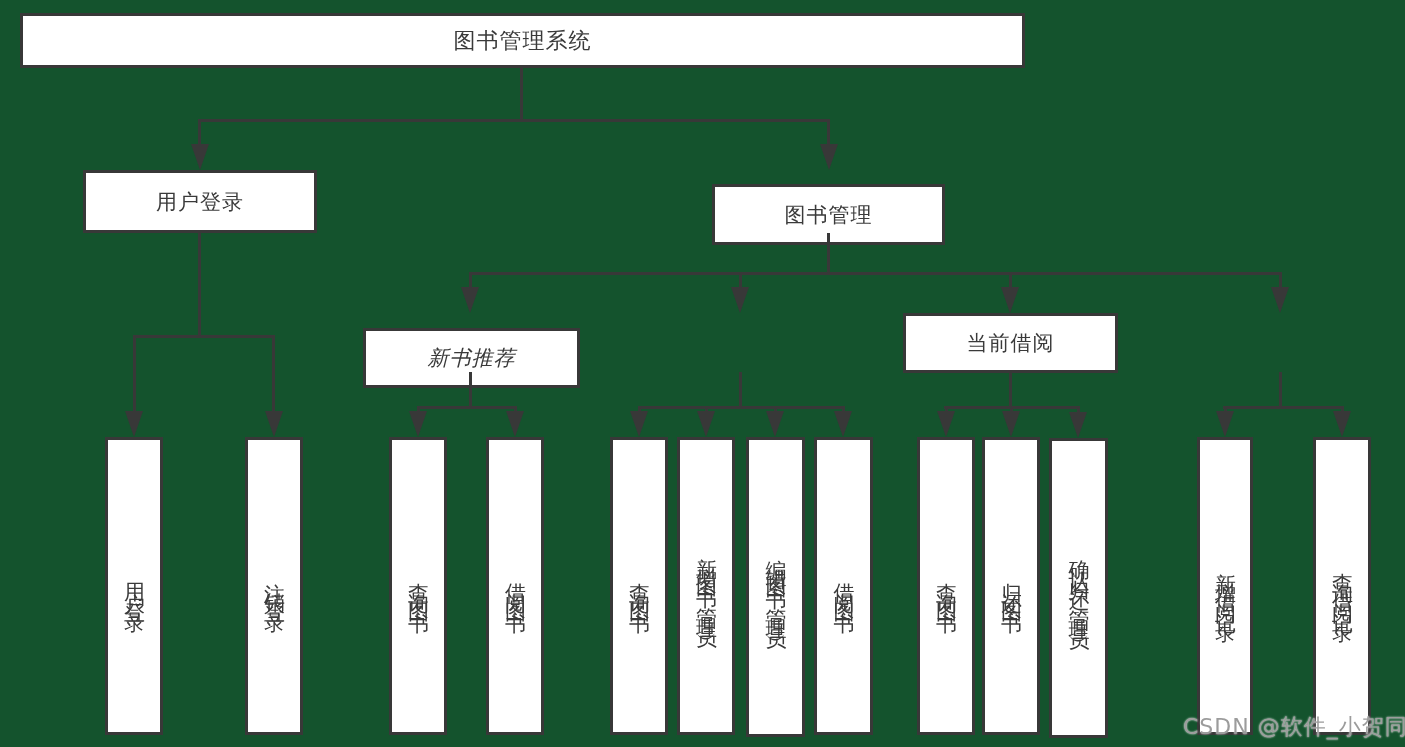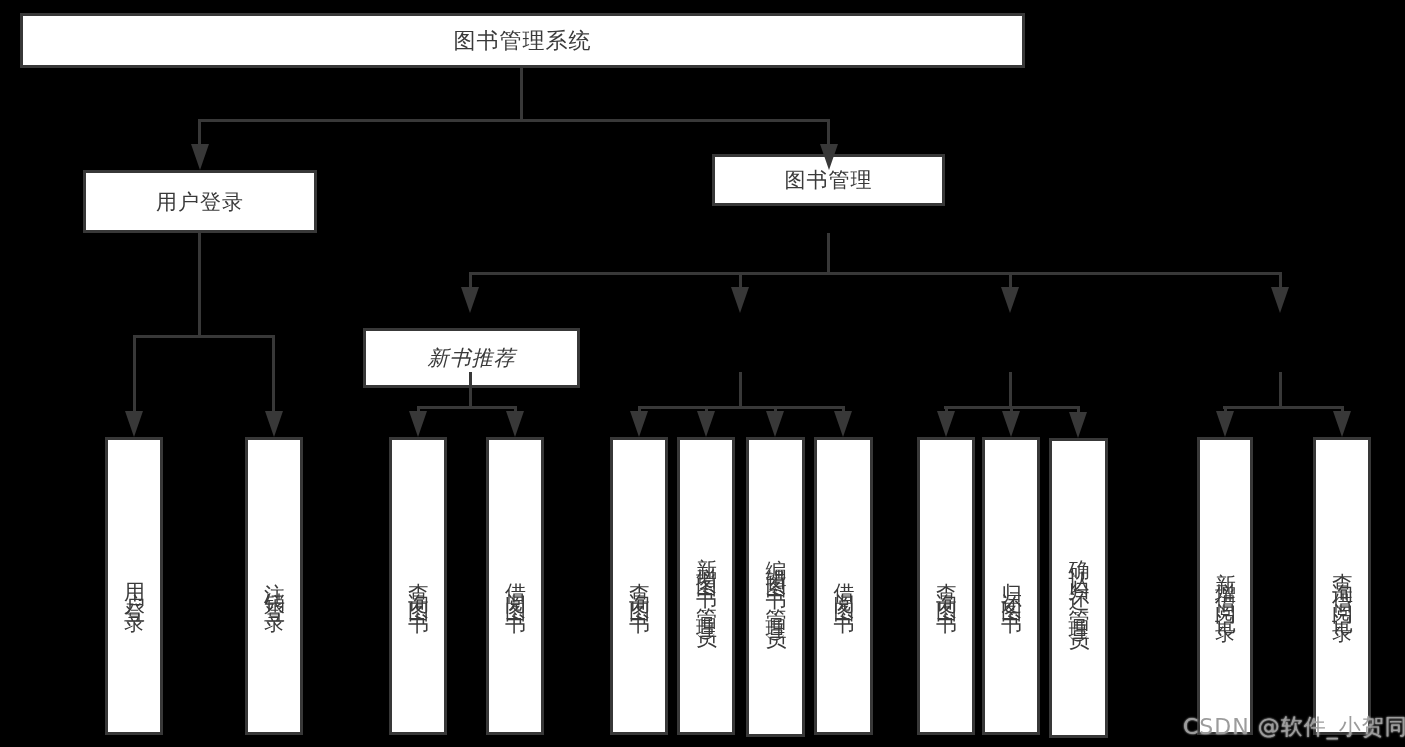--- a/index.html
+++ b/index.html
@@ -1,20 +1,20 @@
 <!DOCTYPE html>
 <html><head>
 <meta charset="utf-8">
 <style>
   html, body { margin: 0; padding: 0; background: #ffffff; }
   #canvas {
     position: relative;
     width: 1405px;
     height: 747px;
-    background: #000000;
+    background: #14532d;
     font-family: "DejaVu Sans", "Liberation Sans", sans-serif;
     color: #3a3a3a;
     overflow: hidden;
   }
   .box {
     position: absolute;
     box-sizing: border-box;
     background: #ffffff;
     border: 3px solid #383838;
     display: flex;
@@ -61,29 +61,32 @@
 <div id="canvas">
 
   <div class="box root-box" style="left:20px; top:13px; width:1005px; height:55px;">
     <span>图书管理系统</span>
   </div>
 
   <div class="box" style="left:83px; top:170px; width:234px; height:63px;">
     <span>用户登录</span>
   </div>
 
-  <div class="box" style="left:712px; top:154px; width:233px; height:52px;">
+  <div class="box" style="left:712px; top:184px; width:233px; height:61px;">
     <span>图书管理</span>
   </div>
 
   <div class="box" style="left:363px; top:328px; width:217px; height:60px;font-style:italic;">
     <span>新书推荐</span>
   </div>
 
 
+  <div class="box" style="left:903px; top:313px; width:215px; height:60px;">
+    <span>当前借阅</span>
+  </div>
 
 
   <div class="box leaf" style="left:105px; top:437px; width:58px; height:298px;">
     <span class="vtext">用户登录</span>
   </div>
   <div class="box leaf" style="left:245px; top:437px; width:58px; height:298px;">
     <span class="vtext">注销登录</span>
   </div>
 
   <div class="box leaf" style="left:389px; top:437px; width:58px; height:298px;">

